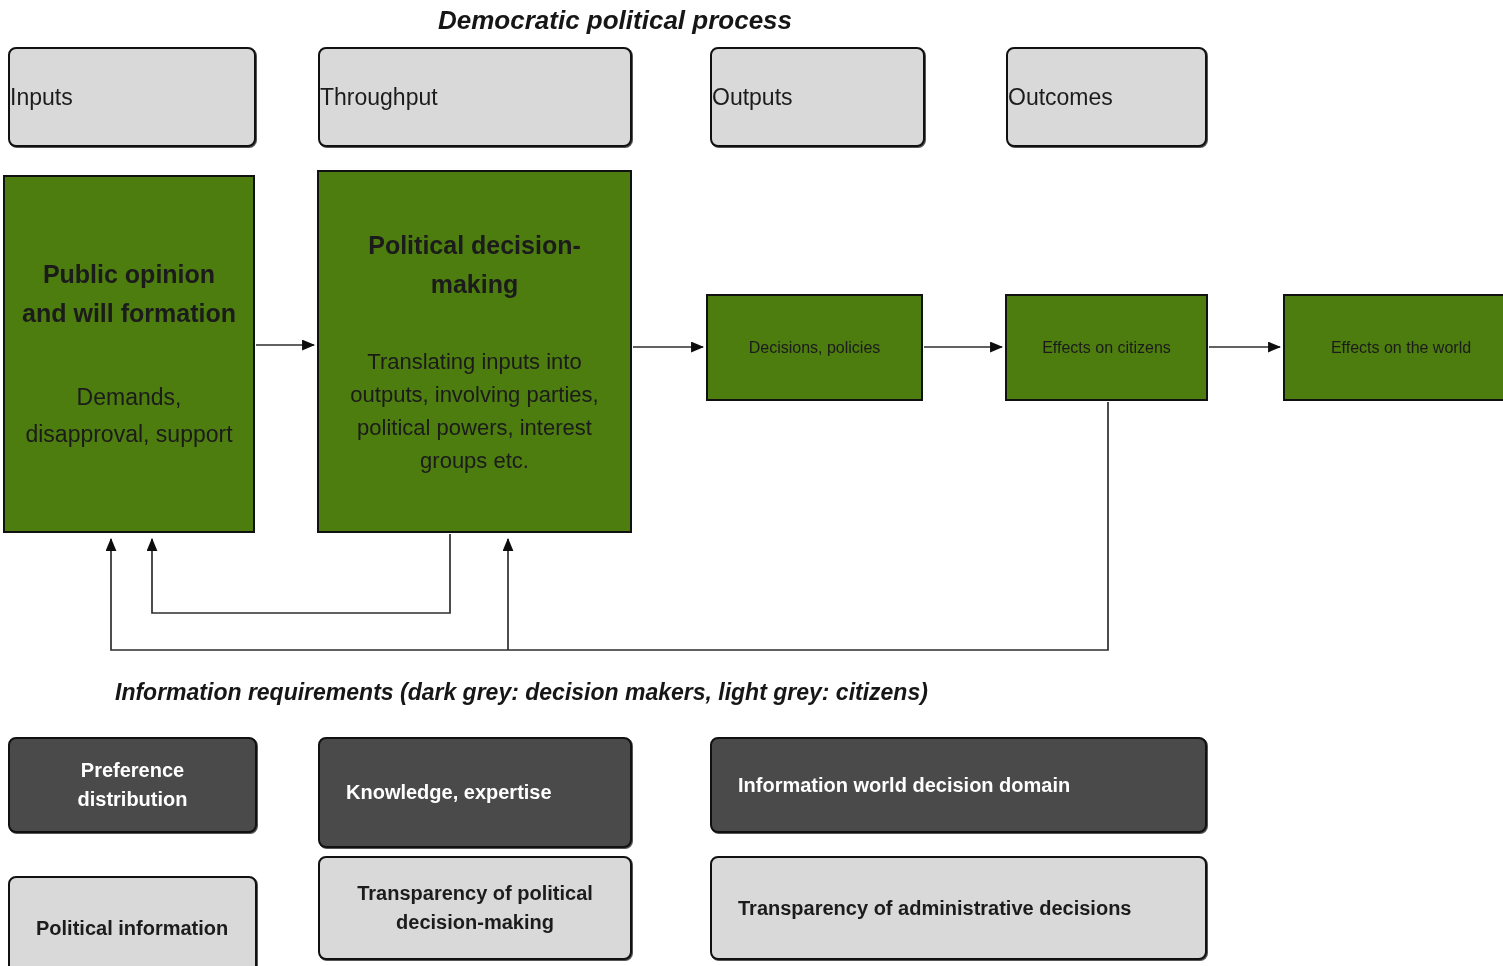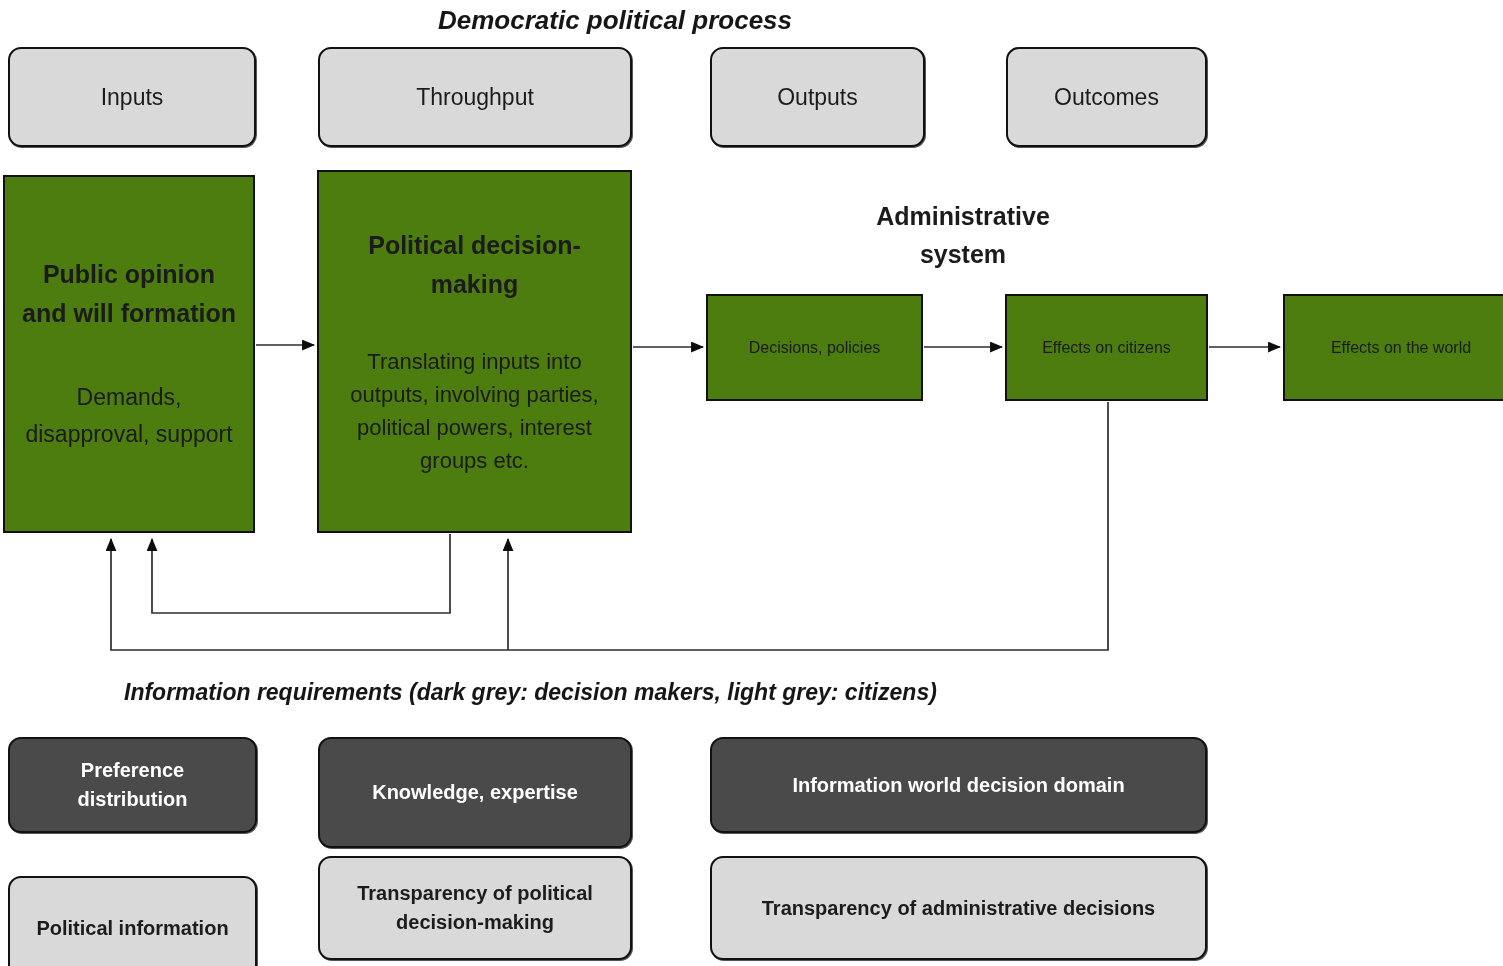--- a/index.html
+++ b/index.html
@@ -17,29 +17,29 @@
 
   .abs { position: absolute; }
 
   .section-title {
     font-weight: bold;
     font-style: italic;
     color: #161616;
     white-space: nowrap;
   }
   .title-top  { left: 0; top: 5px; width: 1230px; text-align: center; font-size: 26px; }
-  .title-info { left: 124px; top: 679px; font-size: 23px; }
+  .title-info { left: 115px; top: 679px; font-size: 23px; }
 
   
   .rbox {
     border: 2.5px solid #111111;
-    border-radius: 13px;
+    border-radius: 8px;
     display: flex;
     align-items: center;
-    justify-content: center;
+    justify-content: flex-start;
     text-align: center;
     box-shadow: 1px 1px 0 #555;
   }
   .stage   { background: #d9d9d9; font-size: 23px; font-weight: 500; color: #1c1c1c; }
   .darkreq { background: #4a4a4a; color: #ffffff; font-size: 20px; font-weight: bold; line-height: 1.45; padding: 0 26px; }
   .lightreq{ background: #d9d9d9; color: #1c1c1c; font-size: 20px; font-weight: 600; line-height: 1.45; padding: 0 26px; }
 
   
   .wbox {
     background: #4d7c0f;
@@ -126,21 +126,20 @@
   <div class="abs wbox box-public">
     <div class="w-title">Public opinion and will formation</div>
     <div class="w-body">Demands, disapproval, support</div>
   </div>
 
   <div class="abs wbox box-pdm">
     <div class="w-title">Political decision-making</div>
     <div class="w-body">Translating inputs into outputs, involving parties, political powers, interest groups etc.</div>
   </div>
 
-  <div class="abs admin-label">Administrative system</div>
 
   <div class="abs wbox wbox-small box-decisions">
     <span>Decisions, policies</span>
   </div>
 
   <div class="abs wbox wbox-small box-citizens">
     <span>Effects on citizens</span>
   </div>
 
   <div class="abs wbox wbox-small box-world">

